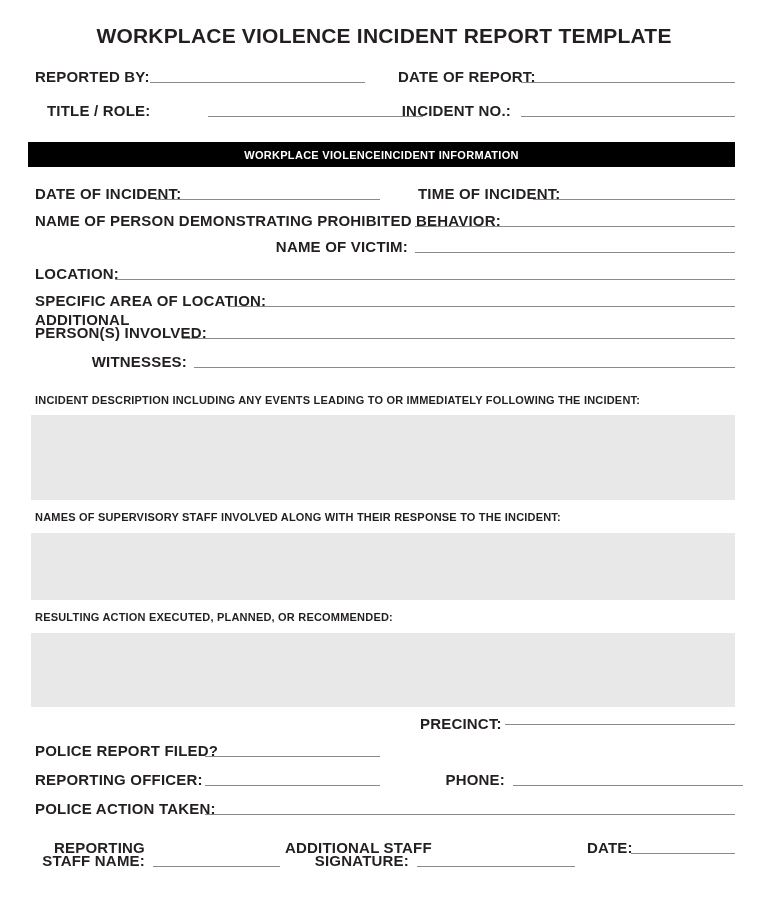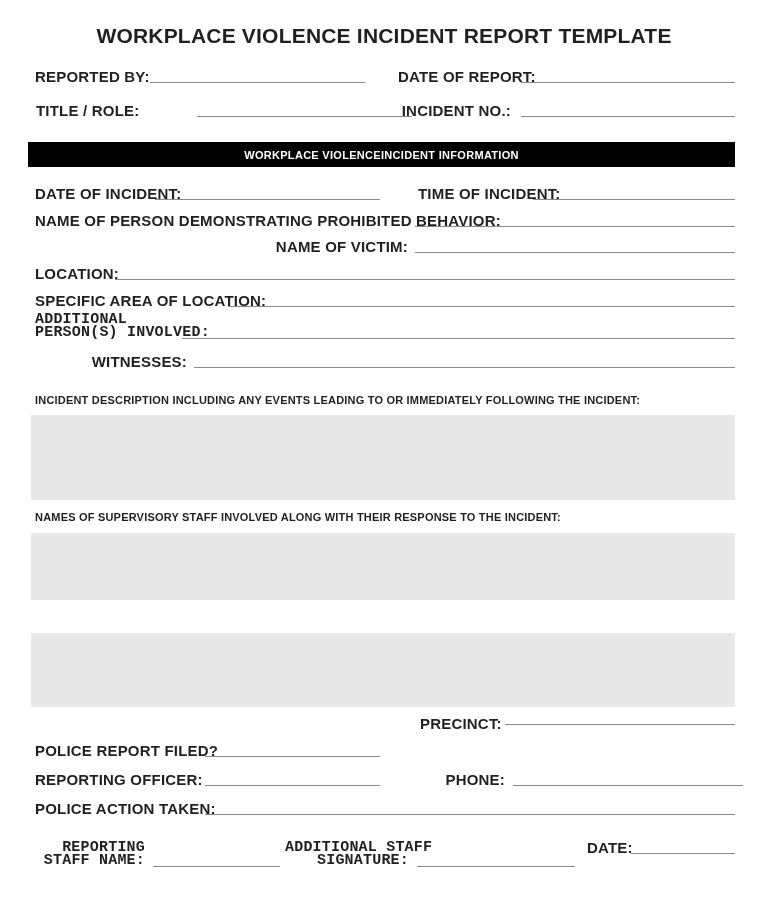--- a/index.html
+++ b/index.html
@@ -44,21 +44,21 @@
   .lbl {
     font-size: 15px;
     font-weight: bold;
     color: #231f20;
     letter-spacing: .2px;
     white-space: nowrap;
     line-height: 13px;
     text-align: right;
   }
   .lbl.left { text-align: left; }
-  .lbl.two-line { line-height: 13px; font-family: Liberation Mono, monospace; }
+  .lbl.two-line { line-height: 13px; }
   .rule {
     border-bottom: 1px solid #8a8a8a;
     height: 1px;
     flex: none;
   }
 
   
   .section-bar {
     position: absolute;
     left: 28px;
@@ -102,21 +102,21 @@
   <div class="row" style="left:35px; top:70px; width:330px;">
     <div class="lbl" style="width:105px;">REPORTED BY:</div>
     <div class="rule" style="width:215px; margin-left:10px;"></div>
   </div>
 
   <div class="row" style="left:398px; top:70px; width:337px;">
     <div class="lbl" style="width:113px;">DATE OF REPORT:</div>
     <div class="rule" style="width:214px; margin-left:10px;"></div>
   </div>
 
-  <div class="row" style="left:36px; top:104px; width:330px;gap:48px;">
+  <div class="row" style="left:47px; top:104px; width:330px;gap:48px;">
     <div class="lbl" style="width:105px;">TITLE / ROLE:</div>
     <div class="rule" style="width:215px; margin-left:10px;"></div>
   </div>
 
   <div class="row" style="left:398px; top:104px; width:337px;">
     <div class="lbl" style="width:113px;">INCIDENT NO.:</div>
     <div class="rule" style="width:214px; margin-left:10px;"></div>
   </div>
 
   <div class="section-bar">
@@ -165,20 +165,21 @@
     <div class="lbl" style="width:152px;">WITNESSES:</div>
     <div class="rule" style="width:541px; margin-left:7px;"></div>
   </div>
 
   <div class="block-label" style="left:35px; top:394px;">INCIDENT DESCRIPTION INCLUDING ANY EVENTS LEADING TO OR IMMEDIATELY FOLLOWING THE INCIDENT:</div>
   <div class="textblock" style="top:415px; height:85px;"></div>
 
   <div class="block-label" style="left:35px; top:511px;">NAMES OF SUPERVISORY STAFF INVOLVED ALONG WITH THEIR RESPONSE TO THE INCIDENT:</div>
   <div class="textblock" style="top:533px; height:67px;"></div>
 
+  <div class="block-label" style="left:35px; top:611px;">RESULTING ACTION EXECUTED, PLANNED, OR RECOMMENDED:</div>
   <div class="textblock" style="top:633px; height:74px;"></div>
 
   <div class="row" style="left:35px; top:744px; width:345px;">
     <div class="lbl" style="width:162px;">POLICE REPORT FILED?</div>
     <div class="rule" style="width:175px; margin-left:8px;"></div>
   </div>
 
   <div class="row" style="left:420px; top:717px; width:315px;align-items:center;">
     <div class="lbl" style="width:77px;">PRECINCT:</div>
     <div class="rule" style="width:230px; margin-left:8px;"></div>

